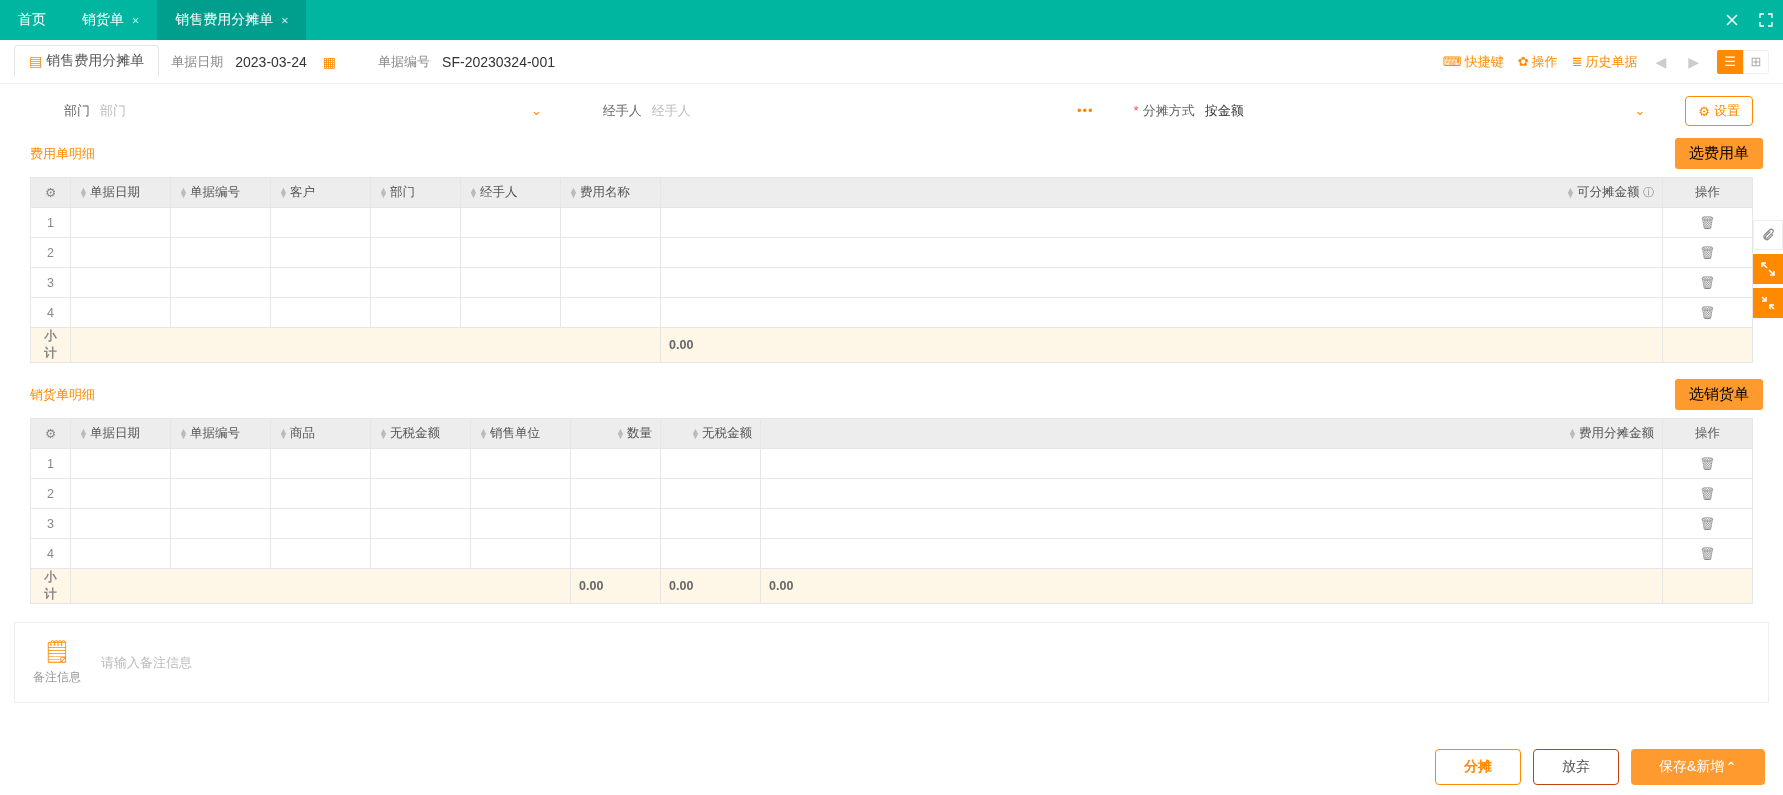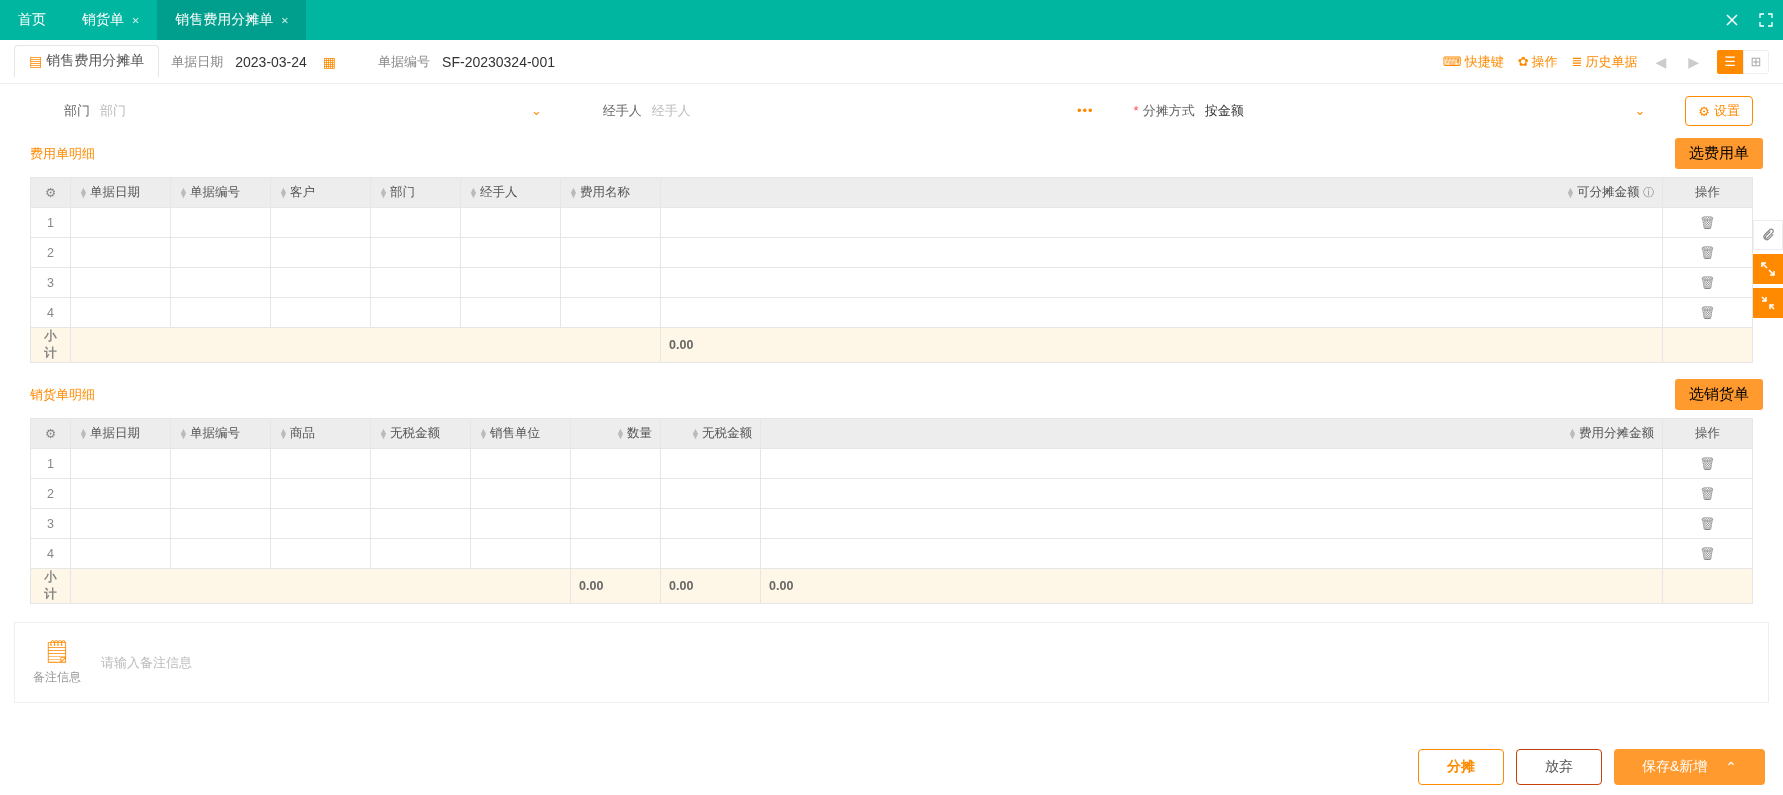--- a/index.html
+++ b/index.html
@@ -281,21 +281,21 @@
   border: 1px solid #c2410c;
   color: #555;
   background: #fff;
 }
 .btn-orange {
   border: none;
   background: #ff9a2e;
   color: #fff;
   display: flex;
   align-items: center;
-  gap: 18px;
+  gap: 1px;
 }
 
 
 .side-tools {
   position: absolute;
   right: 0;
   top: 220px;
   display: flex;
   flex-direction: column;
 }

